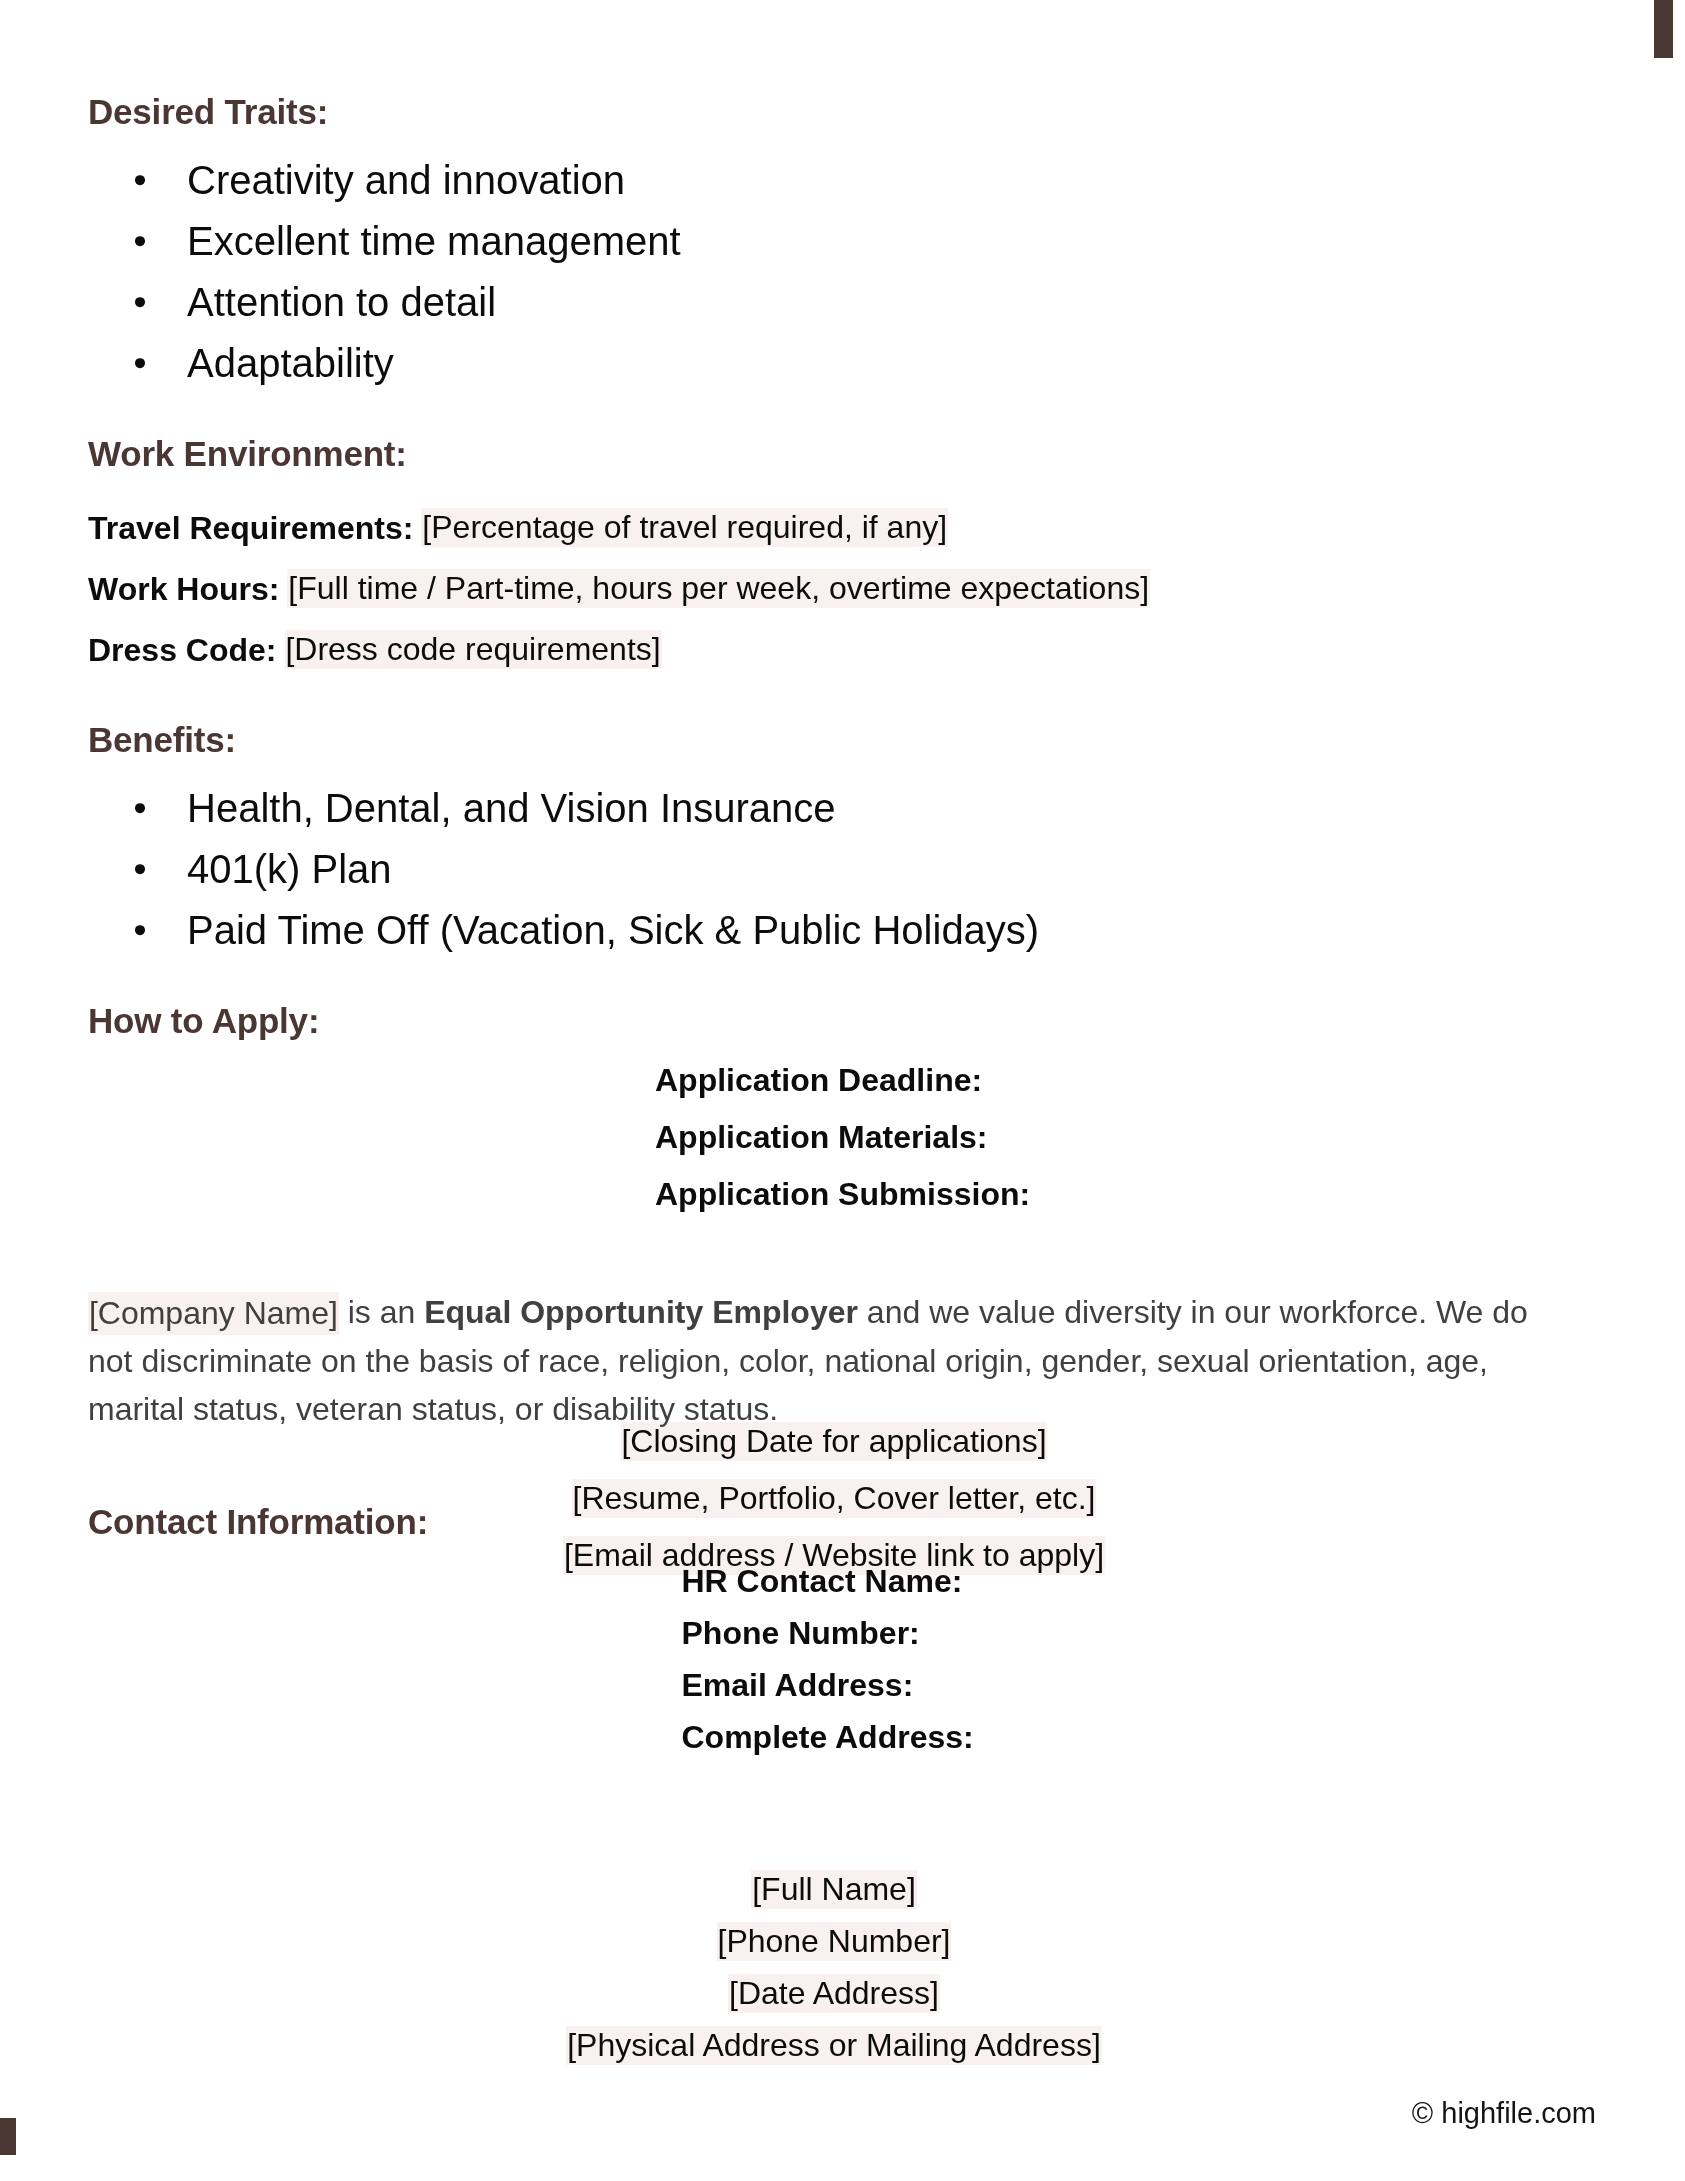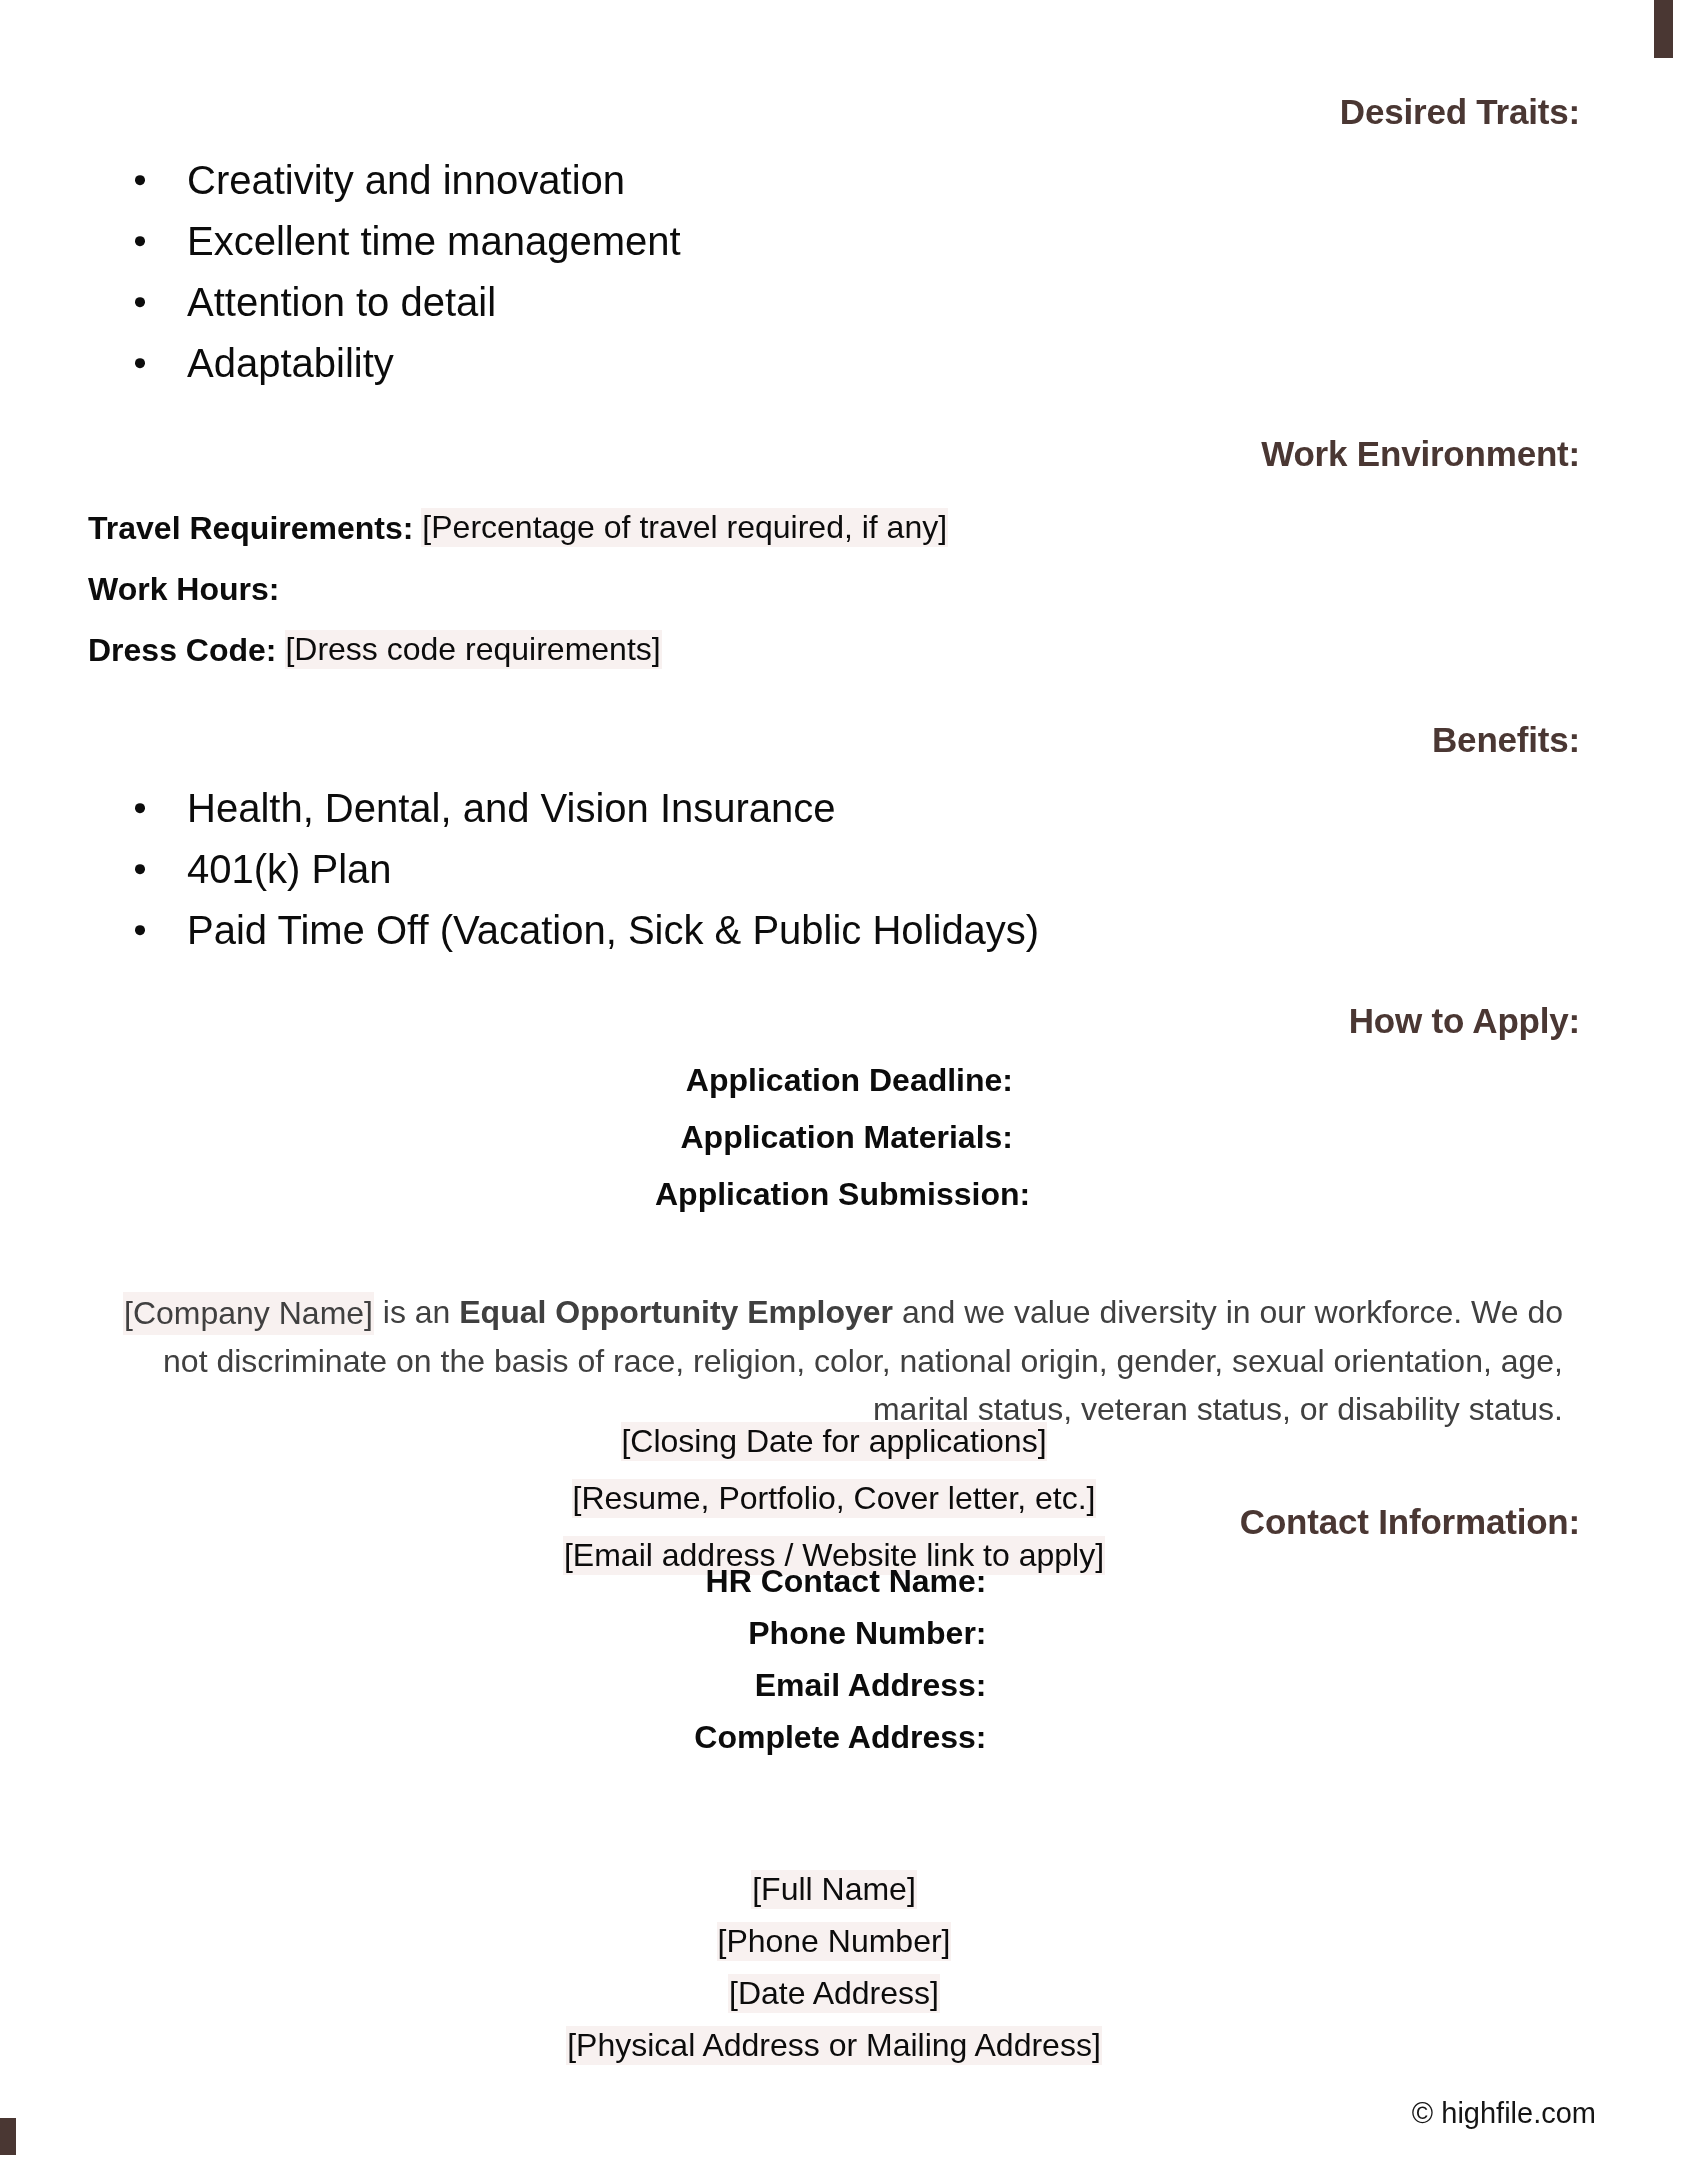--- a/index.html
+++ b/index.html
@@ -8,21 +8,20 @@
     background: #ffffff;
   }
   .page {
     position: relative;
     width: 1673px;
     height: 2181px;
     background: #ffffff;
     font-family: "Liberation Sans", "DejaVu Sans", sans-serif;
     overflow: hidden;
     box-sizing: border-box;
-    text-align: right;
   }
   
   .corner-bar-top-right {
     position: absolute;
     top: 0;
     right: 0;
     width: 19.3px;
     height: 58px;
     background: #4a3733;
   }
@@ -191,20 +190,21 @@
 
     <h2 class="section-heading">Work Environment:</h2>
     <div class="spacer-sm"></div>
 
     <div class="kv-inline">
       <span class="k">Travel Requirements:</span>
       <span class="hl">[Percentage of travel required, if any]</span>
     </div>
     <div class="kv-inline">
       <span class="k">Work Hours:</span>
+      <span class="hl">[Full time / Part-time, hours per week, overtime expectations]</span>
     </div>
     <div class="kv-inline">
       <span class="k">Dress Code:</span>
       <span class="hl">[Dress code requirements]</span>
     </div>
 
     <div class="spacer-md"></div>
 
     <h2 class="section-heading">Benefits:</h2>
     <div class="gap-after-heading"></div>

